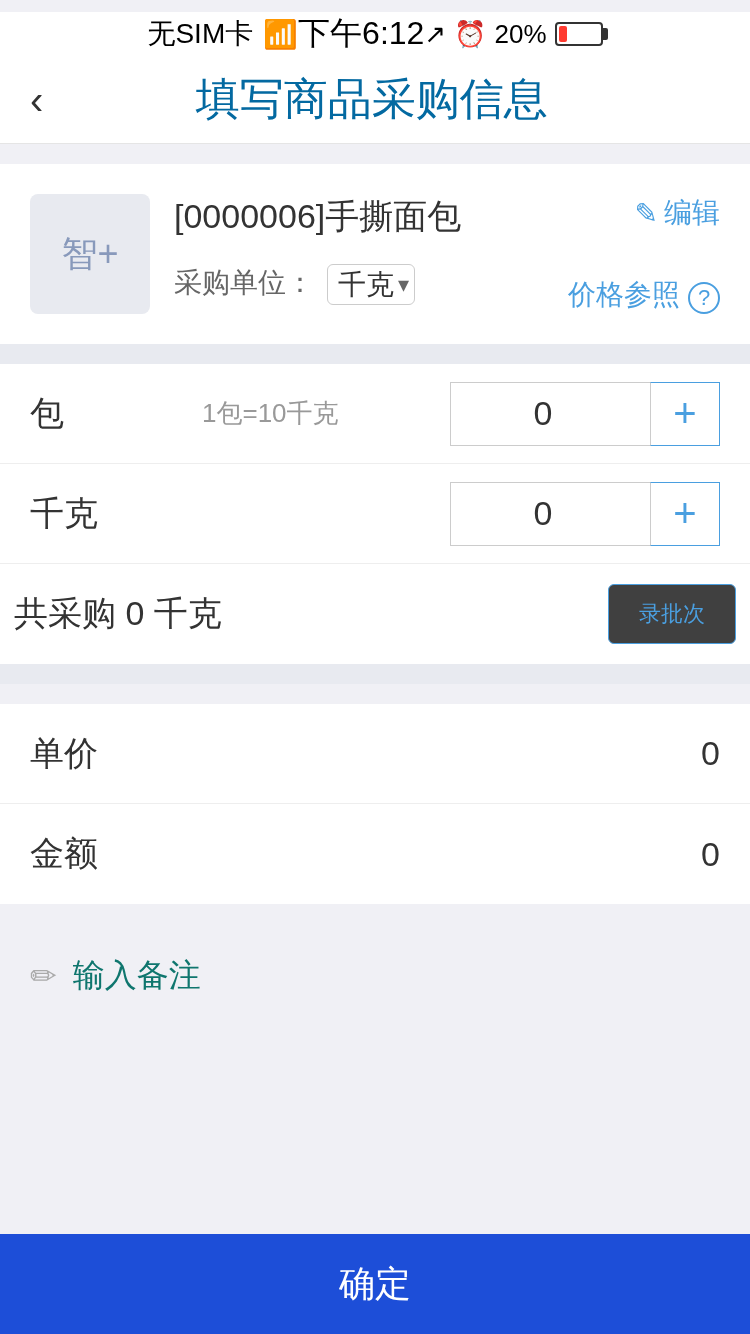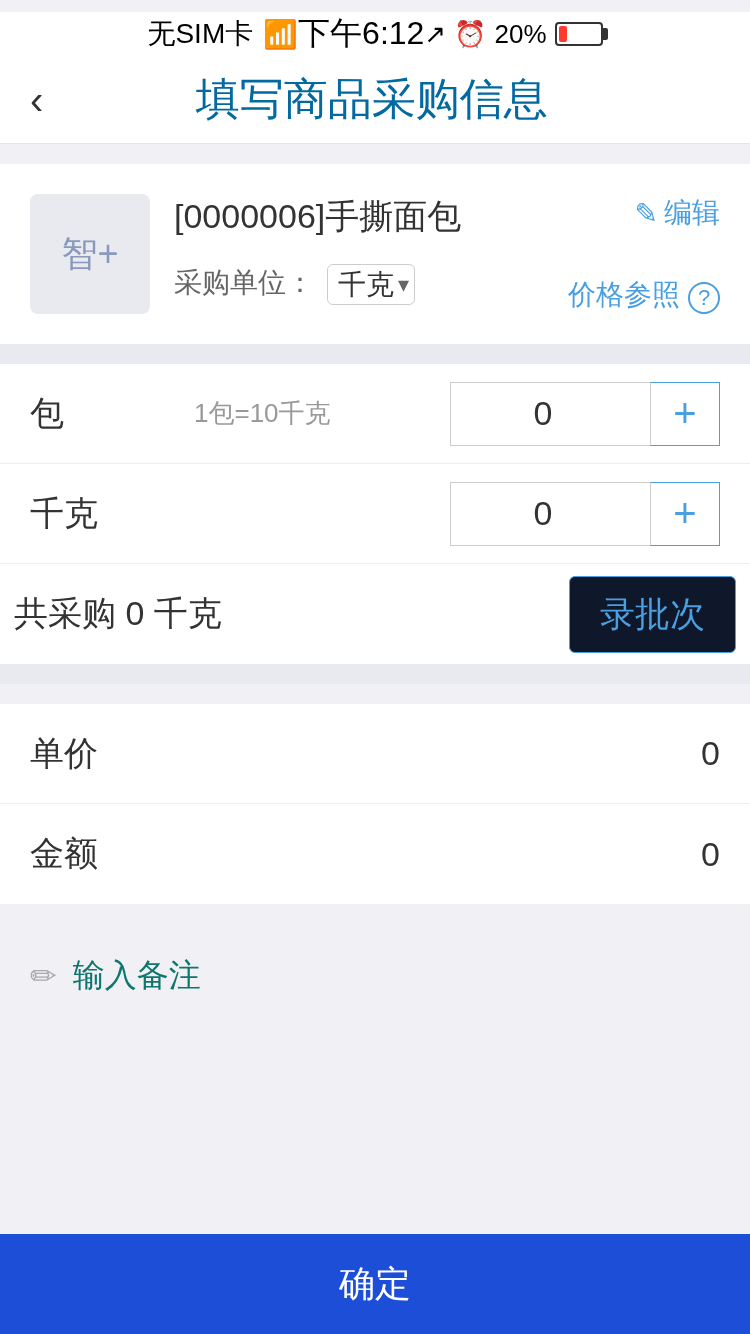--- a/index.html
+++ b/index.html
@@ -164,21 +164,21 @@
       border-bottom: 1px solid #eee;
     }
     .input-label {
       font-size: 34px;
       color: #333;
       min-width: 160px;
     }
     .input-sublabel {
       font-size: 26px;
       color: #999;
-      margin-left: 4px;
+      margin-left: 12px;
     }
     .input-spacer { flex: 1; }
     .quantity-box {
       display: flex;
       align-items: center;
       gap: 0;
     }
     .quantity-input {
       width: 200px;
       height: 64px;
@@ -213,23 +213,23 @@
       background: #fff;
     }
     .summary-text {
       font-size: 34px;
       color: #333;
       flex: 1;
     }
     .batch-button {
       border: 1px solid #4a9fe0;
       color: #4a9fe0;
-      background: #0f172a;
+      background: #404040;
       padding: 14px 30px;
-      font-size: 35px;
+      font-size: 22px;
       border-radius: 6px;
       cursor: pointer;
     }
 
     
     .price-section {
       background: #fff;
       margin-top: 20px;
     }
     .price-row {

